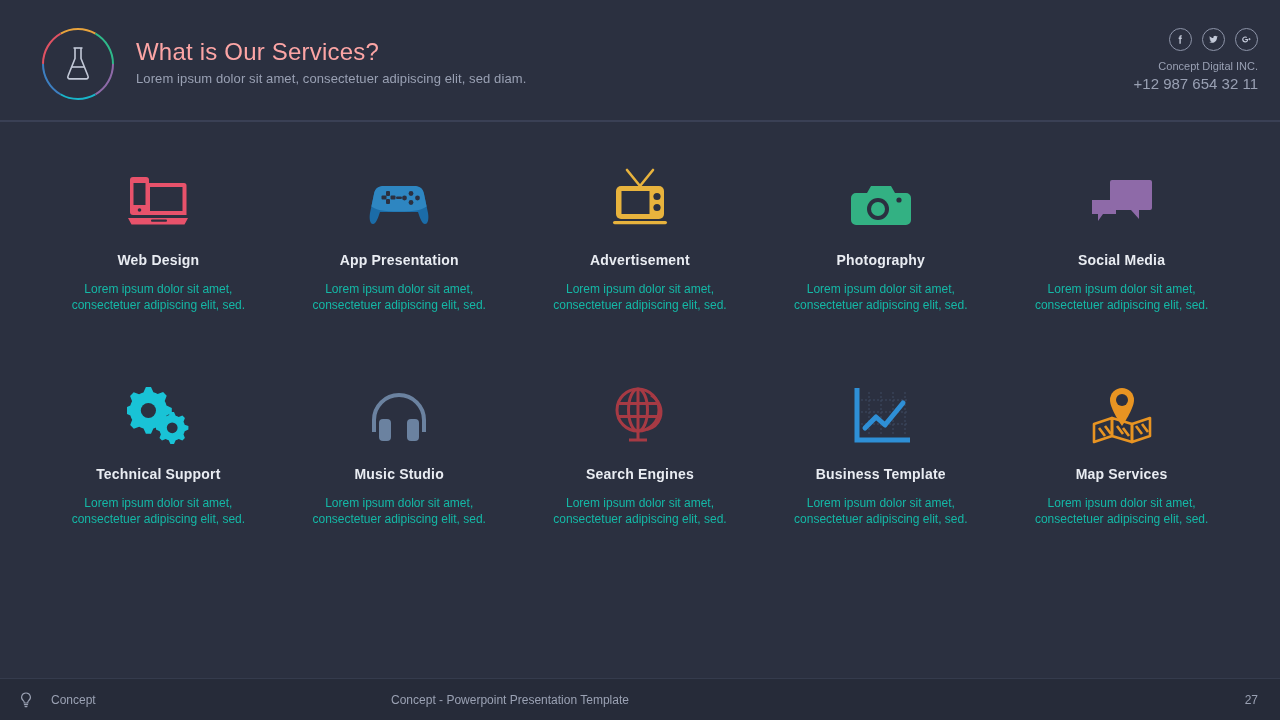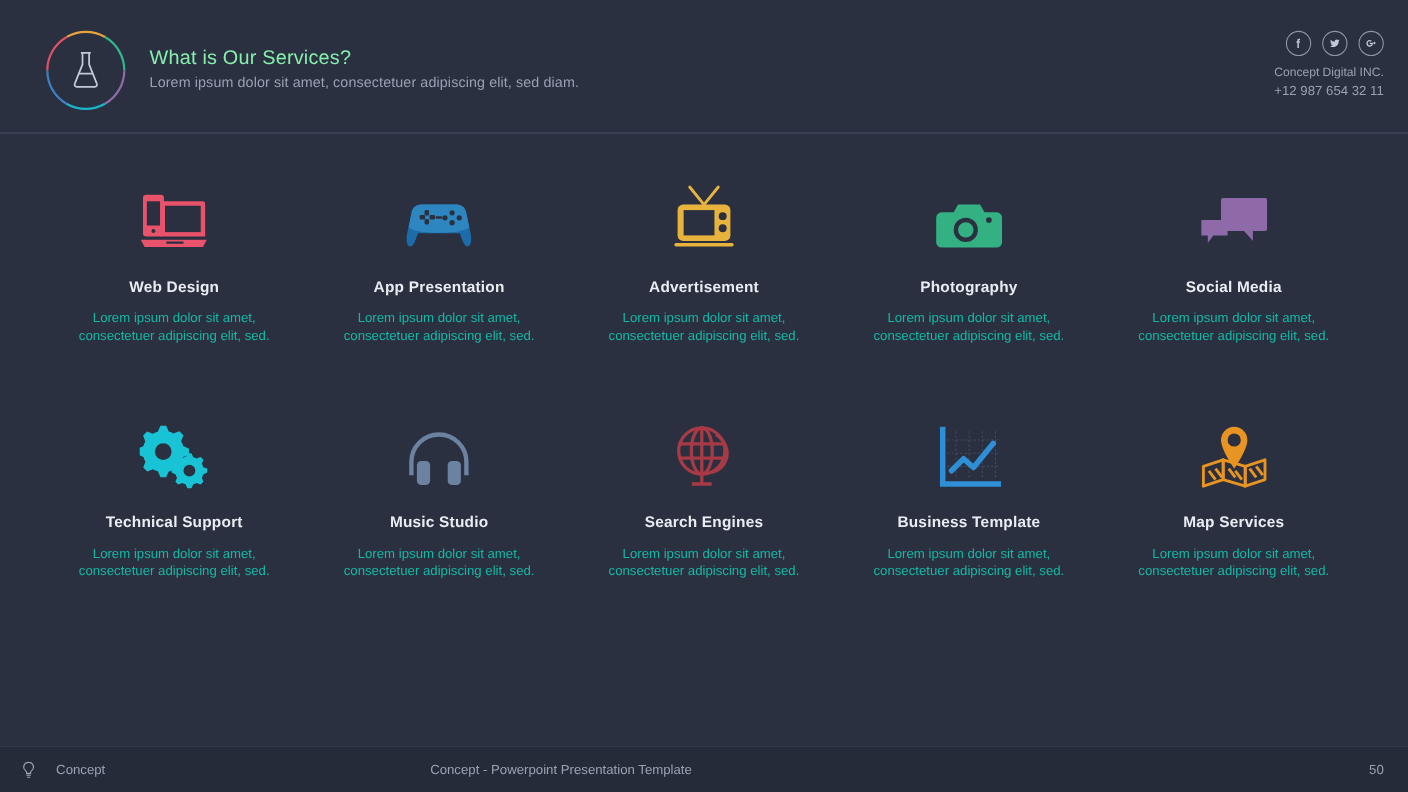--- a/index.html
+++ b/index.html
@@ -24,21 +24,21 @@
     border-bottom: 2px solid #3a4055;
   }
   .header-left {
     position: absolute; left: 38px; top: 24px;
     display: flex; align-items: center;
   }
   .logo-ring { width: 80px; height: 80px; position: relative; flex: none; }
   .logo-ring svg { display: block; }
   .header-text { margin-left: 18px; padding-bottom: 4px; }
   .header-title {
-    font-size: 18px; font-weight: 400; color: #86efac;
+    font-size: 24px; font-weight: 400; color: #fca5a5;
     letter-spacing: .2px; line-height: 1.2;
   }
   .header-sub {
     font-size: 13px; color: #99a0b3; margin-top: 4px;
     letter-spacing: .1px;
   }
 
   .header-right {
     position: absolute; right: 22px; top: 28px;
     text-align: right;
@@ -47,21 +47,21 @@
   .social-btn {
     width: 23px; height: 23px; border-radius: 50%;
     border: 1px solid #8d94a8;
     display: flex; align-items: center; justify-content: center;
     color: #c3c9d8;
   }
   .social-btn svg { display: block; }
   .company {
     margin-top: 8px; font-size: 11px; color: #99a0b3; line-height: 1.35;
   }
-  .phone { font-size: 12px; color: #99a0b3; line-height: 1.35; }
+  .phone { font-size: 15px; color: #99a0b3; line-height: 1.35; }
 
   
   .grid {
     position: absolute; left: 0; top: 122px;
     width: 1280px; height: 556px;
     display: grid;
     grid-template-columns: repeat(5, 1fr);
     grid-template-rows: 214px 214px;
     padding: 46px 38px 0 38px;
     column-gap: 0; row-gap: 0;
@@ -329,16 +329,16 @@
     <div class="footer-center">Concept - Powerpoint Presentation Template</div>
     <div class="footer-left">
       <span class="bulb">
         <svg width="12" height="17" viewBox="0 0 12 17">
           <path d="M6 1a4.3 4.3 0 0 0-2.6 7.8c.5.4.8 1 .8 1.6v.6h3.6v-.6c0-.6.3-1.2.8-1.6A4.3 4.3 0 0 0 6 1z" fill="none" stroke="#9aa1b3" stroke-width="1.1"></path>
           <path d="M4.4 12.6h3.2M5 14.6h2" fill="none" stroke="#9aa1b3" stroke-width="1.1" stroke-linecap="round"></path>
         </svg>
       </span>
       <span>Concept</span>
     </div>
-    <div class="footer-right">50</div>
+    <div class="footer-right">27</div>
   </div>
 
 </div>
 
 </body></html>

